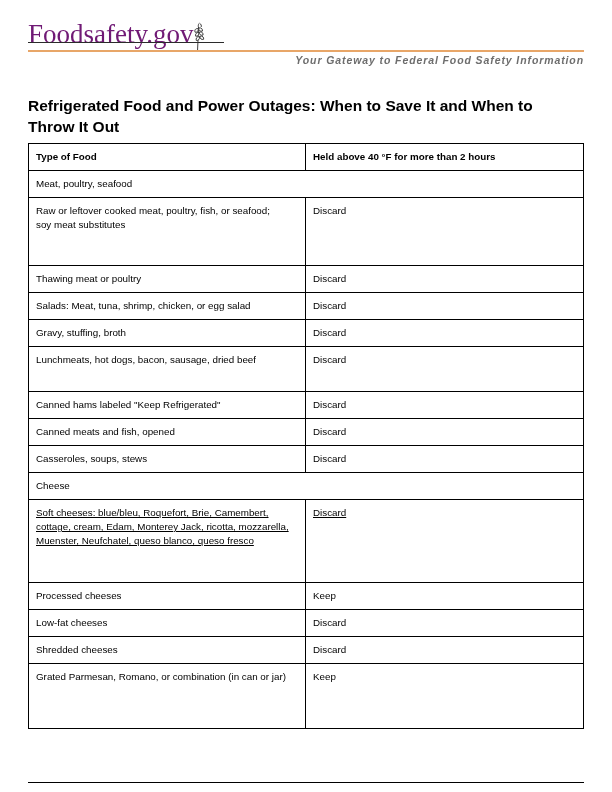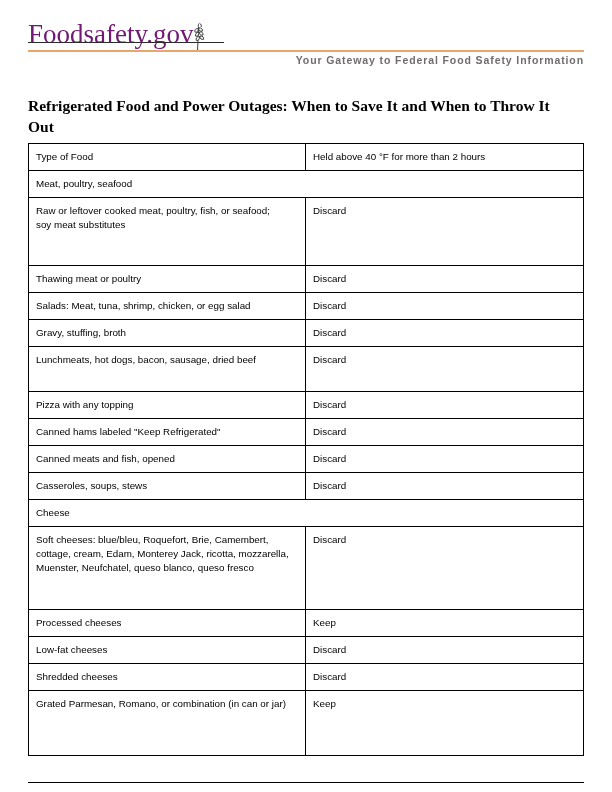--- a/index.html
+++ b/index.html
@@ -71,34 +71,35 @@
     height: 2px;
     background: #e8a668;
   }
   .tagline {
     position: absolute;
     left: 196px;
     top: 38px;
     width: 360px;
     text-align: right;
     font-family: "Liberation Sans", sans-serif;
+    font-style: italic;
     font-weight: bold;
     font-size: 10.5px;
     letter-spacing: 0.9px;
     color: #6e6e6e;
     white-space: nowrap;
   }
 
   
   .doc-title {
     position: absolute;
     left: 28px;
     top: 85px;
     width: 530px;
-    font-family: Liberation Serif, serif;
+    font-family: Liberation Sans, sans-serif;
     font-weight: bold;
     font-size: 15.5px;
     line-height: 21px;
     color: #000000;
   }
 
   
   .food-table {
     position: absolute;
     left: 28px;
@@ -116,28 +117,28 @@
     border: 1px solid #000000;
     padding: 6px 7px 6px 7px;
     vertical-align: top;
     text-align: left;
     font-weight: normal;
     font-size: 9.8px;
     line-height: 14px;
     color: #000000;
   }
   .food-table th {
-    font-weight: normal;
+    font-weight: bold;
     margin-left: 8px;
   }
   .row-h { height: 13px; margin-top: 44px; }
   .row-section td { height: 13px; }
   .row-tall2 td { height: 55px; }
   .row-tall3 td { height: 32px; }
-  .row-soft td { height: 70px; }
+  .row-soft td { height: 70px; text-decoration: underline; }
   .row-grated td { height: 52px; }
 
   
   .footer-rule {
     position: absolute;
     left: 28px;
     top: 782px;
     width: 556px;
     height: 1px;
     background: #000000;
@@ -200,24 +201,20 @@
         </tr>
         <tr class="row-h">
           <td>Gravy, stuffing, broth</td>
           <td>Discard</td>
         </tr>
         <tr class="row-tall3">
           <td>Lunchmeats, hot dogs, bacon, sausage, dried beef</td>
           <td>Discard</td>
         </tr>
         <tr class="row-h">
-          <td>Pizza with any topping</td>
-          <td>Discard</td>
-        </tr>
-        <tr class="row-h">
           <td>Canned hams labeled "Keep Refrigerated"</td>
           <td>Discard</td>
         </tr>
         <tr class="row-h">
           <td>Canned meats and fish, opened</td>
           <td>Discard</td>
         </tr>
         <tr class="row-h">
           <td>Casseroles, soups, stews</td>
           <td>Discard</td>

